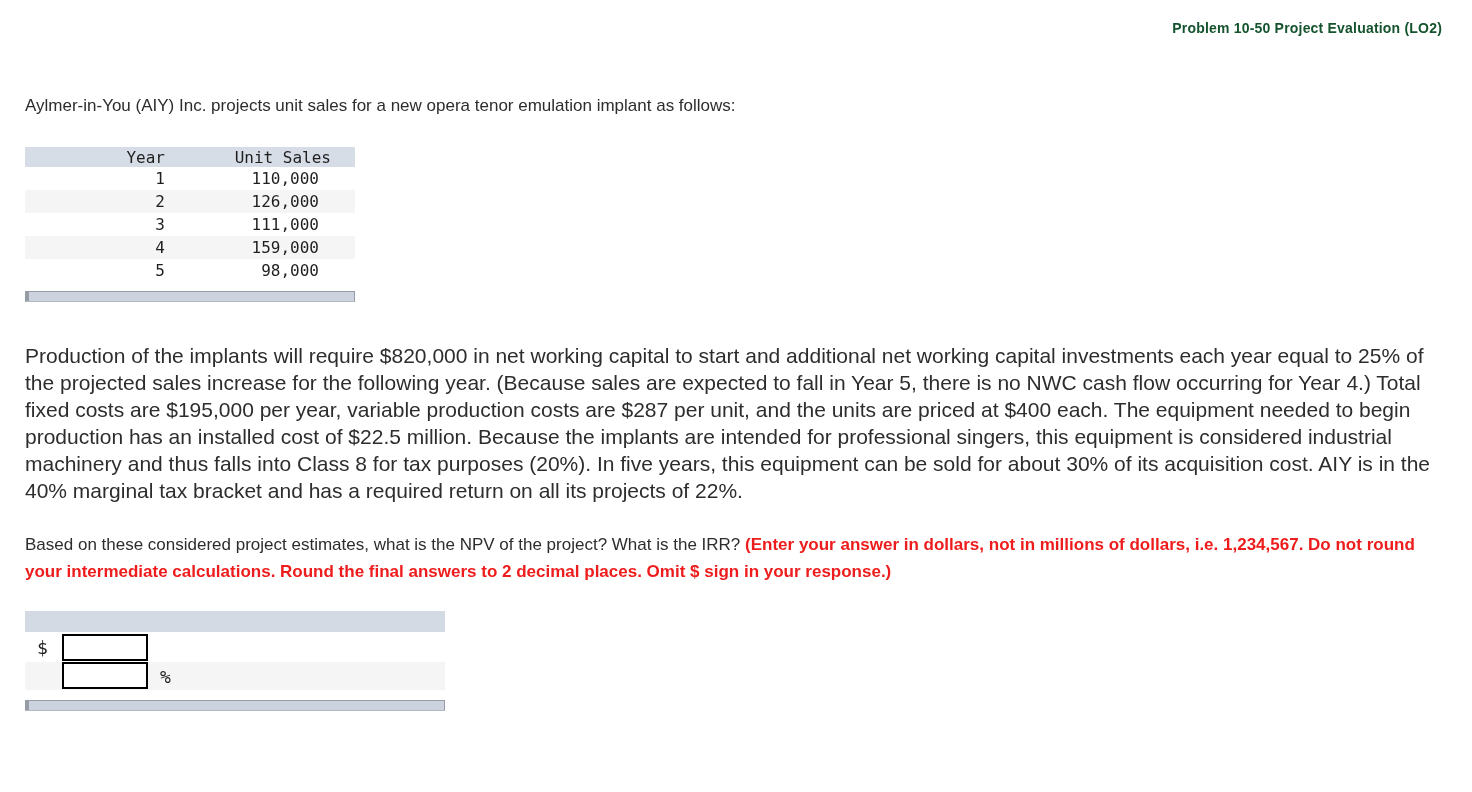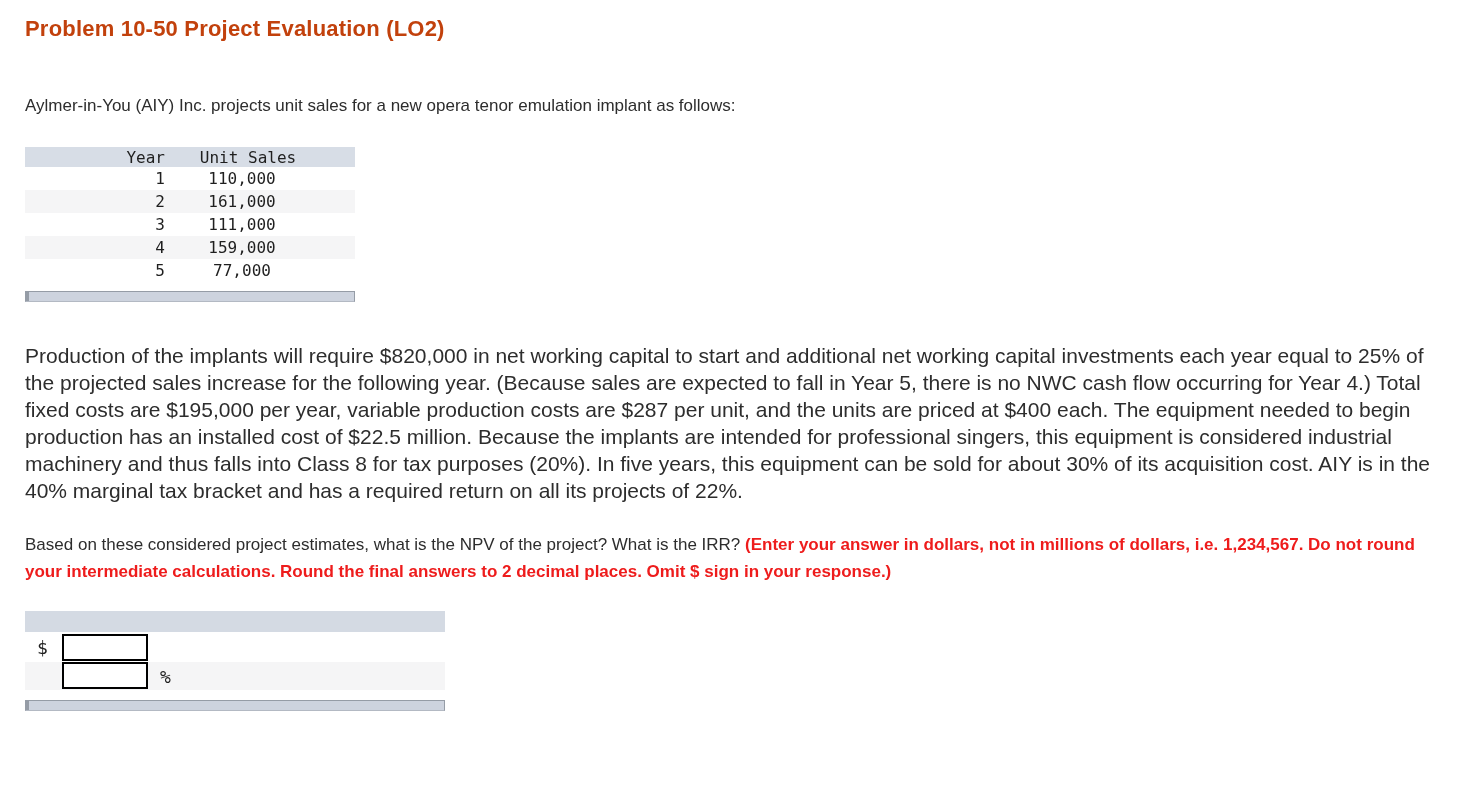--- a/index.html
+++ b/index.html
@@ -8,44 +8,45 @@
     width: 1472px;
     height: 792px;
     overflow: hidden;
     background: #ffffff;
     font-family: "Liberation Sans", sans-serif;
     color: #2d2d2d;
     padding: 16px 30px 0 25px;
   }
   .title {
     margin: 0;
-    font-size: 22px;
+    font-size: 14px;
     line-height: 25px;
     font-weight: 700;
-    color: #c2410c;
+    color: #14532d;
     letter-spacing: 0.2px;
+    text-align: right;
   }
   .intro {
     margin: 51px 0 0 0;
     font-size: 17px;
     line-height: 27px;
   }
   
   .sales-table {
     margin-top: 28px;
     width: 330px;
     font-family: "DejaVu Sans Mono", monospace;
     font-size: 16px;
     color: #1f1f1f;
   }
   .st-row { display: flex; align-items: center; height: 23px; background: #ffffff; }
   .st-row.st-header { height: 20px; background: #d7dde6; }
   .st-row.stripe { background: #f5f5f6; }
   .st-col-year { width: 140px; text-align: right; }
-  .st-col-units { width: 190px; text-align: center; padding-right: 36px; }
+  .st-col-units { width: 190px; text-align: right; padding-right: 36px; }
   .st-header .st-col-units { padding-right: 24px; }
   
   .hscrollbar {
     height: 11px;
     margin-top: 9px;
     background: #cdd3de;
     border: 1px solid #959ca6;
     border-bottom-color: #b3b9c3;
     position: relative;
   }
@@ -113,33 +114,33 @@
     <div class="st-row st-header">
       <div class="st-col-year">Year</div>
       <div class="st-col-units">Unit Sales</div>
     </div>
     <div class="st-row">
       <div class="st-col-year">1</div>
       <div class="st-col-units">110,000</div>
     </div>
     <div class="st-row stripe">
       <div class="st-col-year">2</div>
-      <div class="st-col-units">161,000</div>
+      <div class="st-col-units">126,000</div>
     </div>
     <div class="st-row">
       <div class="st-col-year">3</div>
       <div class="st-col-units">111,000</div>
     </div>
     <div class="st-row stripe">
       <div class="st-col-year">4</div>
       <div class="st-col-units">159,000</div>
     </div>
     <div class="st-row">
       <div class="st-col-year">5</div>
-      <div class="st-col-units">77,000</div>
+      <div class="st-col-units">98,000</div>
     </div>
   </div>
   <div class="hscrollbar w-sales"></div>
 
   <p class="body-text">Production of the implants will require $820,000 in net working capital to start and additional net working capital investments each year equal to 25% of the projected sales increase for the following year. (Because sales are expected to fall in Year 5, there is no NWC cash flow occurring for Year 4.) Total fixed costs are $195,000 per year, variable production costs are $287 per unit, and the units are priced at $400 each. The equipment needed to begin production has an installed cost of $22.5 million. Because the implants are intended for professional singers, this equipment is considered industrial machinery and thus falls into Class 8 for tax purposes (20%). In five years, this equipment can be sold for about 30% of its acquisition cost. AIY is in the 40% marginal tax bracket and has a required return on all its projects of 22%.</p>
 
   <p class="question"><span>Based on these considered project estimates, what is the NPV of the project? What is the IRR? </span><span class="red-bold">(Enter your answer in dollars, not in millions of dollars, i.e. 1,234,567. Do not round your intermediate calculations. Round the final answers to 2 decimal places. Omit $ sign in your response.)</span></p>
 
   <div class="ans-table">
     <div class="ans-header"></div>

